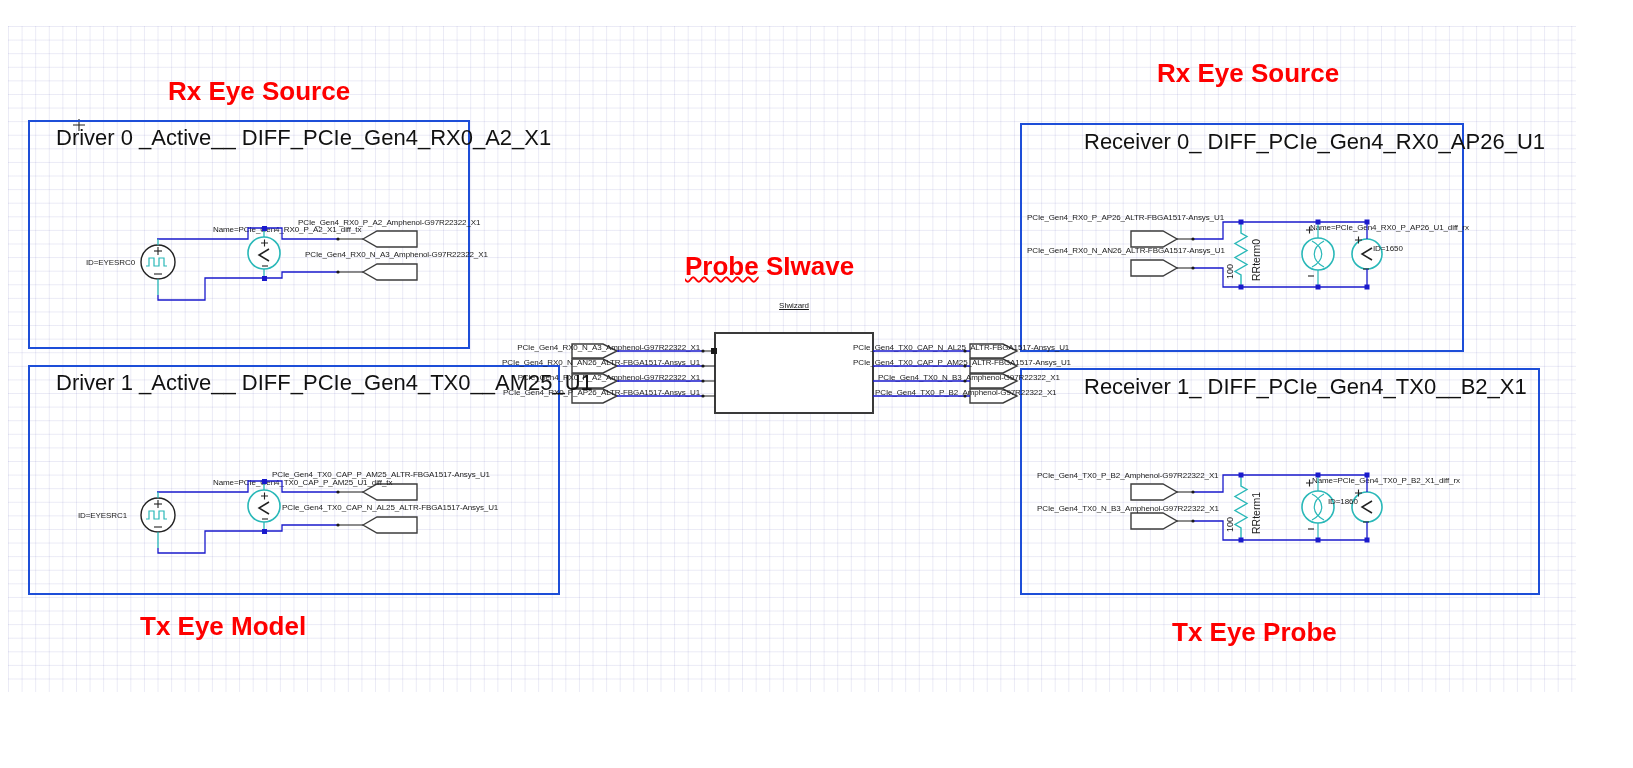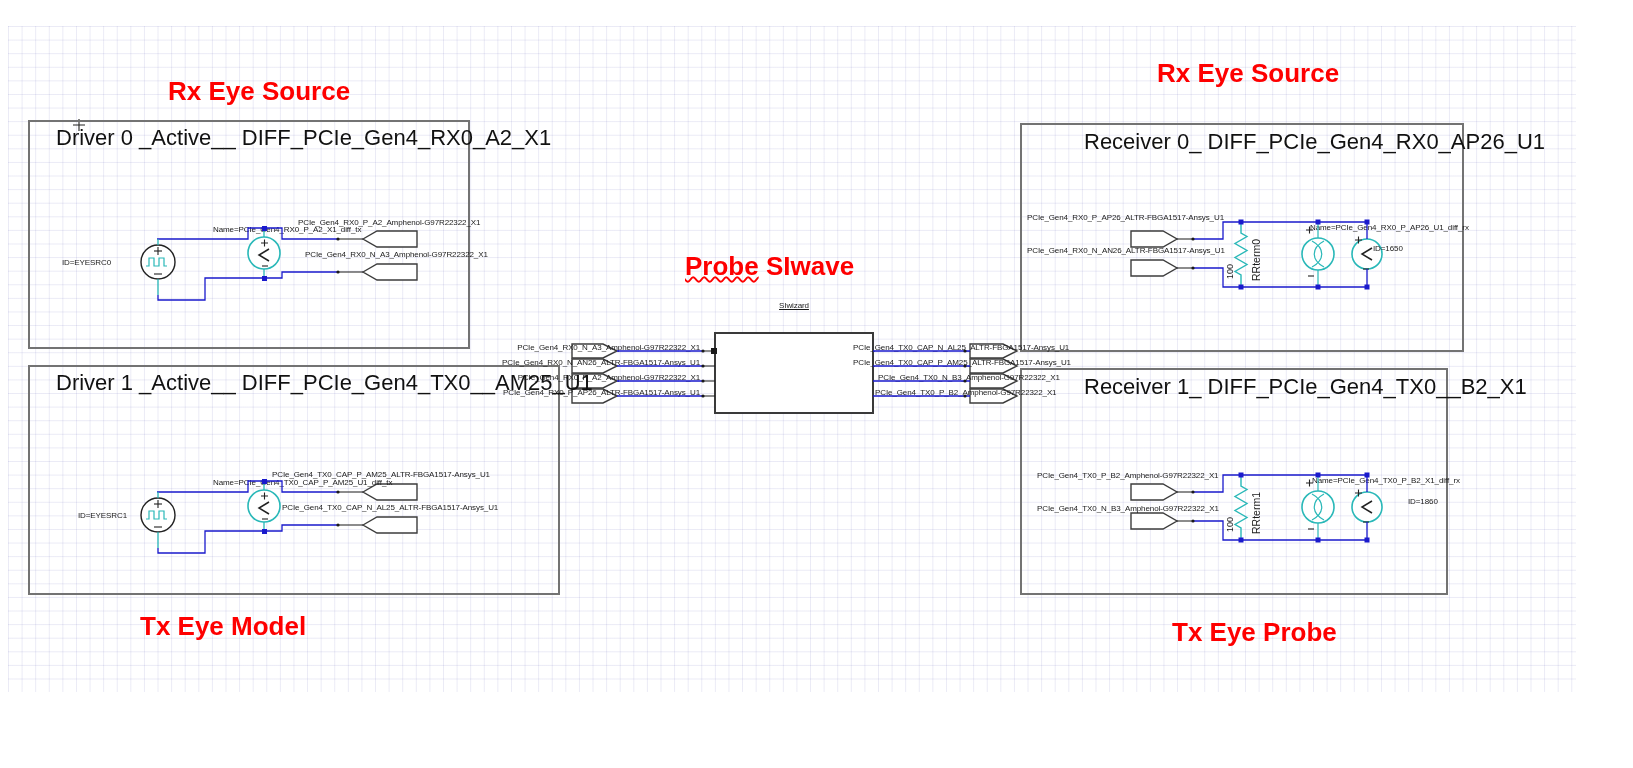--- a/index.html
+++ b/index.html
@@ -11,21 +11,21 @@
     position:absolute;left:8px;top:26px;width:1568px;height:666px;
     background-image:
       linear-gradient(to right, rgba(110,110,190,0.14) 1px, transparent 1px),
       linear-gradient(to bottom, rgba(110,110,190,0.14) 1px, transparent 1px);
     background-size:13.6px 13.6px;z-index:0;
   }
   svg.layer{position:absolute;left:0;top:0;z-index:1;pointer-events:none;}
   svg.layer *{pointer-events:auto;}
   svg#wires-layer{z-index:4;}
   .box{
-    position:absolute;border:2px solid #737373;z-index:2;box-sizing:border-box;
+    position:absolute;border:2px solid #1d4ed8;z-index:2;box-sizing:border-box;
   }
   .title{
     position:absolute;font-size:22px;color:#111;white-space:nowrap;z-index:2;
     letter-spacing:0px;
   }
   .ann{
     position:absolute;font-size:26px;font-weight:bold;color:#fe0000;
     white-space:nowrap;z-index:5;
   }
   .ann .wavy{
@@ -156,21 +156,21 @@
 
 <div class="box" style="left:28px;top:120px;width:442px;height:229px;">
   <div class="title" style="left:26px;top:3px;">Driver 0 _Active__ DIFF_PCIe_Gen4_RX0_A2_X1</div>
 </div>
 <div class="box" style="left:28px;top:365px;width:532px;height:230px;">
   <div class="title" style="left:26px;top:3px;">Driver 1 _Active__ DIFF_PCIe_Gen4_TX0__AM25_U1</div>
 </div>
 <div class="box" style="left:1020px;top:123px;width:444px;height:229px;">
   <div class="title" style="left:62px;top:4px;">Receiver 0_ DIFF_PCIe_Gen4_RX0_AP26_U1</div>
 </div>
-<div class="box" style="left:1020px;top:368px;width:428px;height:227px;">
+<div class="box" style="left:1020px;top:368px;width:520px;height:227px;">
   <div class="title" style="left:62px;top:4px;">Receiver 1_ DIFF_PCIe_Gen4_TX0__B2_X1</div>
 </div>
 
 <div class="ann" style="left:168px;top:76px;text-align:center;">Rx Eye Source</div>
 <div class="ann" style="left:1157px;top:58px;">Rx Eye Source</div>
 <div class="ann" style="left:140px;top:611px;">Tx Eye Model</div>
 <div class="ann" style="left:1172px;top:617px;">Tx Eye Probe</div>
 <div class="ann" style="left:685px;top:251px;"><span class="wavy">Probe</span>&nbsp;<span>SIwave</span></div>
 
 <div class="lbl" style="left:758px;top:301px;width:72px;text-align:center;text-decoration:underline;">SIwizard</div>
@@ -178,41 +178,41 @@
 <div class="lbl lbl-r" style="left:440px;top:343px;width:260px;">PCIe_Gen4_RX0_N_A3_Amphenol-G97R22322_X1</div>
 <div class="lbl lbl-r" style="left:440px;top:358px;width:260px;">PCIe_Gen4_RX0_N_AN26_ALTR-FBGA1517-Ansys_U1</div>
 <div class="lbl lbl-r" style="left:440px;top:373px;width:260px;">PCIe_Gen4_RX0_P_A2_Amphenol-G97R22322_X1</div>
 <div class="lbl lbl-r" style="left:440px;top:388px;width:260px;">PCIe_Gen4_RX0_P_AP26_ALTR-FBGA1517-Ansys_U1</div>
 
 <div class="lbl" style="left:853px;top:343px;">PCIe_Gen4_TX0_CAP_N_AL25_ALTR-FBGA1517-Ansys_U1</div>
 <div class="lbl" style="left:853px;top:358px;">PCIe_Gen4_TX0_CAP_P_AM25_ALTR-FBGA1517-Ansys_U1</div>
 <div class="lbl" style="left:878px;top:373px;">PCIe_Gen4_TX0_N_B3_Amphenol-G97R22322_X1</div>
 <div class="lbl" style="left:875px;top:388px;">PCIe_Gen4_TX0_P_B2_Amphenol-G97R22322_X1</div>
 
-<div class="lbl" style="left:62px;top:258px;">ID=EYESRC0</div>
+<div class="lbl" style="left:86px;top:258px;">ID=EYESRC0</div>
 <div class="lbl" style="left:213px;top:225px;">Name=PCIe_Gen4_RX0_P_A2_X1_diff_tx</div>
 <div class="lbl" style="left:298px;top:218px;">PCIe_Gen4_RX0_P_A2_Amphenol-G97R22322_X1</div>
 <div class="lbl" style="left:305px;top:250px;">PCIe_Gen4_RX0_N_A3_Amphenol-G97R22322_X1</div>
 
 <div class="lbl" style="left:78px;top:511px;">ID=EYESRC1</div>
 <div class="lbl" style="left:213px;top:478px;">Name=PCIe_Gen4_TX0_CAP_P_AM25_U1_diff_tx</div>
 <div class="lbl" style="left:272px;top:470px;">PCIe_Gen4_TX0_CAP_P_AM25_ALTR-FBGA1517-Ansys_U1</div>
 <div class="lbl" style="left:282px;top:503px;">PCIe_Gen4_TX0_CAP_N_AL25_ALTR-FBGA1517-Ansys_U1</div>
 
 <div class="lbl" style="left:1027px;top:213px;">PCIe_Gen4_RX0_P_AP26_ALTR-FBGA1517-Ansys_U1</div>
 <div class="lbl" style="left:1027px;top:246px;">PCIe_Gen4_RX0_N_AN26_ALTR-FBGA1517-Ansys_U1</div>
 <div class="lbl" style="left:1310px;top:223px;">Name=PCIe_Gen4_RX0_P_AP26_U1_diff_rx</div>
 <div class="lbl" style="left:1328px;top:244px;padding-left:45px;">ID=1650</div>
 <div class="vlabel" style="left:1225px;top:279px;">100</div>
 <div class="vlabel big" style="left:1250px;top:281px;">RRterm0</div>
 
 <div class="lbl" style="left:1037px;top:471px;">PCIe_Gen4_TX0_P_B2_Amphenol-G97R22322_X1</div>
 <div class="lbl" style="left:1037px;top:504px;">PCIe_Gen4_TX0_N_B3_Amphenol-G97R22322_X1</div>
 <div class="lbl" style="left:1312px;top:476px;">Name=PCIe_Gen4_TX0_P_B2_X1_diff_rx</div>
-<div class="lbl" style="left:1408px;top:497px;text-align:right;">ID=1860</div>
+<div class="lbl" style="left:1328px;top:497px;text-align:right;">ID=1860</div>
 <div class="vlabel" style="left:1225px;top:532px;">100</div>
 <div class="vlabel big" style="left:1250px;top:534px;">RRterm1</div>
 
 <svg class="layer" id="wires-layer" width="1633" height="768">
 
   <g stroke="#1a1acc" stroke-width="1.3" fill="none">
     <path d="M157,239 H248 V228 H282 V239 H338"></path>
     <path d="M158,295 V300 H205 V278 H282 V272 H338"></path>
   </g>
   <g stroke="#29b8b8" stroke-width="1.3" fill="none">

